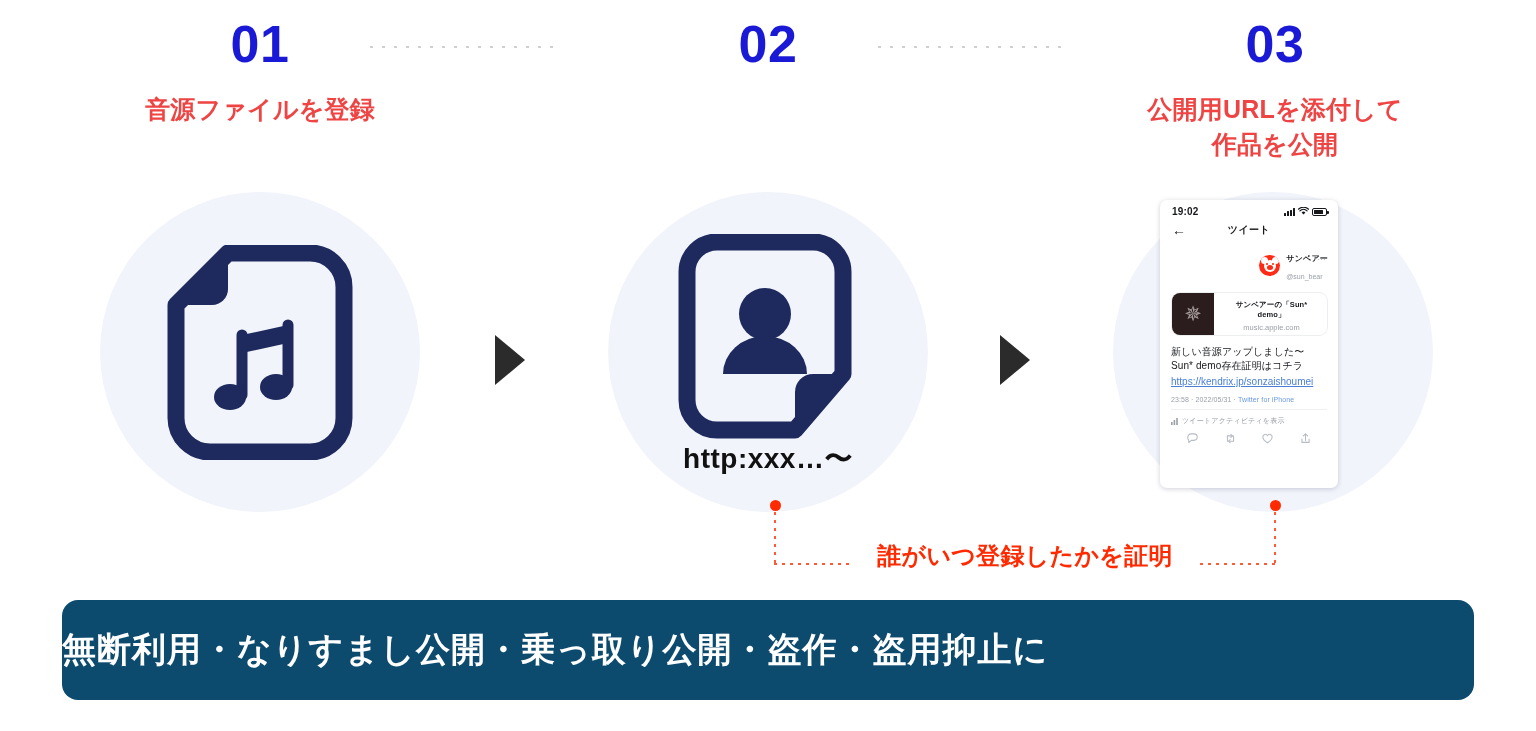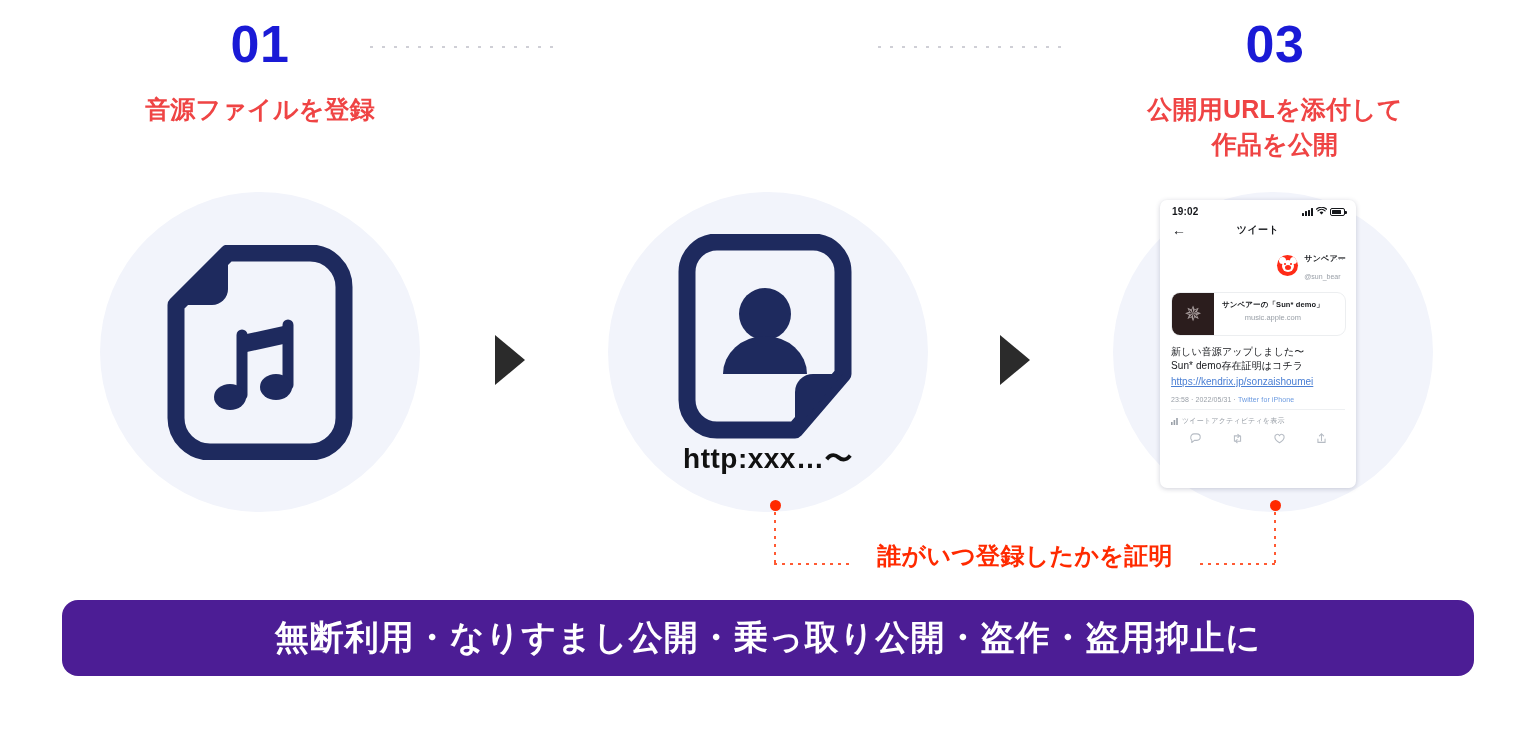--- a/index.html
+++ b/index.html
@@ -62,21 +62,21 @@
 
   
   .http-label{
     position:absolute;left:608px;top:440px;width:320px;
     text-align:center;font-size:28px;font-weight:bold;color:#111;
     letter-spacing:0.5px;
   }
 
   
   .phone{
-    position:absolute;left:1160px;top:200px;width:196px;height:288px;
+    position:absolute;left:1160px;top:200px;width:178px;height:288px;
     background:#ffffff;border-radius:7px;
     box-shadow:0 1px 5px rgba(40,45,80,.22);
     overflow:hidden;
   }
   .ph-status{
     display:flex;align-items:center;justify-content:space-between;
     padding:6px 11px 2px 12px;
   }
   .ph-time{font-size:10px;font-weight:bold;color:#14161a;letter-spacing:.2px;}
   .ph-sysicons{display:flex;align-items:flex-end;gap:3px;}
@@ -177,23 +177,23 @@
   }
   .hline-left{left:774px;top:563px;width:80px;}
   .hline-right{left:1200px;top:563px;width:76px;}
   .anno-text{
     position:absolute;left:840px;top:540px;width:370px;text-align:center;
     font-size:24px;font-weight:bold;color:#ff2a00;letter-spacing:.3px;
   }
 
   
   .banner{
-    position:absolute;left:62px;top:600px;width:1412px;height:76px;
-    background:#4c1d95;border-radius:16px;
-    display:flex;align-items:center;justify-content:center;
+    position:absolute;left:62px;top:600px;width:1412px;height:100px;
+    background:#0c4a6e;border-radius:16px;
+    display:flex;align-items:center;justify-content:flex-start;
   }
   .banner-text{
     color:#ffffff;font-size:34px;font-weight:bold;letter-spacing:1px;
   }
 </style>
 </head>
 <body>
 
 <div class="stage">
 
@@ -219,20 +219,21 @@
       <path d="M128 80 L128 140" stroke="#1e2a5e" stroke-width="11" stroke-linecap="round"></path>
       <path d="M82 90 L128 80 L128 98 L82 108 Z" fill="#1e2a5e"></path>
       <ellipse cx="70" cy="152" rx="16" ry="13" fill="#1e2a5e"></ellipse>
       <ellipse cx="116" cy="142" rx="16" ry="13" fill="#1e2a5e"></ellipse>
     </svg>
   </div>
 
   <div class="arrow arrow-1"></div>
 
   <div class="step step-2">
+    <div class="step-num">02</div>
   </div>
 
   <div class="icon-wrap icon-2">
     <svg width="190" height="205" viewBox="0 0 190 205" fill="none">
       <path d="M44 8 H140 a30 30 0 0 1 30 30 V140 L122 196 H44 a30 30 0 0 1 -30 -30 V38 a30 30 0 0 1 30 -30 Z" stroke="#1e2a5e" stroke-width="17" stroke-linejoin="round" fill="none"></path>
       <path d="M170 140 L122 196 V158 a18 18 0 0 1 18 -18 Z" fill="#1e2a5e"></path>
       <circle cx="92" cy="80" r="26" fill="#1e2a5e"></circle>
       <path d="M50 140 a42 38 0 0 1 84 0 Z" fill="#1e2a5e"></path>
     </svg>
   </div>

